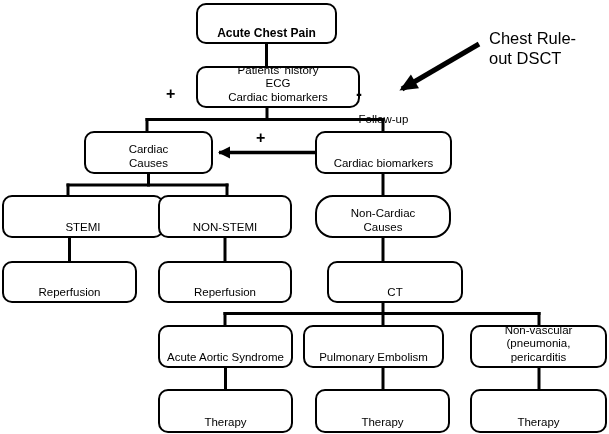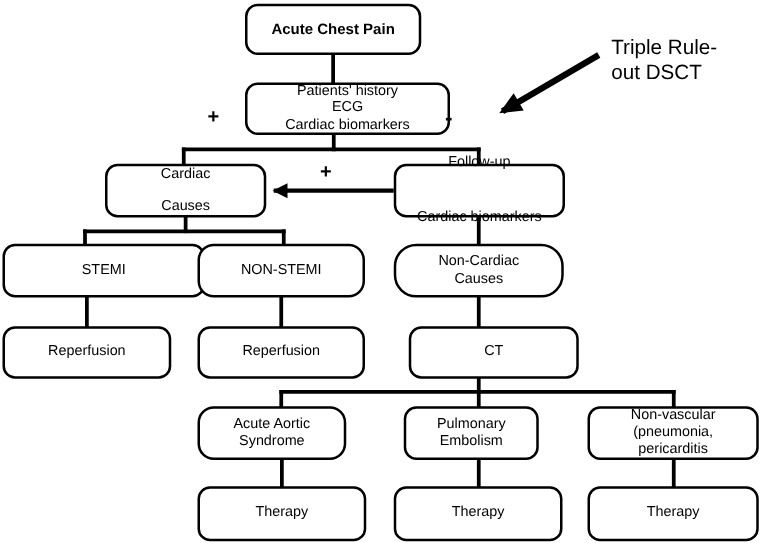--- a/index.html
+++ b/index.html
@@ -14,21 +14,21 @@
   #wires{position:absolute;left:0;top:0;width:609px;height:434px;z-index:0;}
   .node{
     position:absolute;
     box-sizing:border-box;
     border:2px solid #000000;
     border-radius:10px;
     background:#ffffff;
     display:flex;
     flex-direction:column;
     align-items:center;
-    justify-content:center;
+    justify-content:flex-end;
     text-align:center;
     font-size:11.5px;
     line-height:13.5px;
     z-index:1;
     padding:2px 4px;
   }
   .node.bold span{font-weight:bold;font-size:12px;}
   .node span{display:block;}
   .sign{
     position:absolute;
@@ -86,78 +86,78 @@
       <line x1="383" y1="367" x2="383" y2="391"></line>
       <line x1="539" y1="367" x2="539" y2="391"></line>
     </g>
 
     <line x1="315" y1="152.5" x2="219" y2="152.5" stroke="#000000" stroke-width="3.5" marker-end="url(#ah-small)"></line>
 
     <line x1="479" y1="44" x2="402" y2="89" stroke="#000000" stroke-width="5" marker-end="url(#ah-big)"></line>
   </svg>
 
   <div class="annotation">
-    <span>Triple Rule-</span>
+    <span>Chest Rule-</span>
     <span>out DSCT</span>
   </div>
 
   <div class="sign" style="left:166px;top:85px;">+</div>
   <div class="sign" style="left:356px;top:84px;font-size:18px;">-</div>
   <div class="sign" style="left:256px;top:129px;">+</div>
 
   <div class="node bold" style="left:196px;top:3px;width:141px;height:41px;">
     <span>Acute Chest Pain</span>
   </div>
 
   <div class="node" style="left:196px;top:66px;width:164px;height:42px;">
     <span>Patients' history</span>
     <span>ECG</span>
     <span>Cardiac biomarkers</span>
   </div>
 
-  <div class="node" style="left:84px;top:131px;width:129px;height:43px;gap:12px;">
+  <div class="node" style="left:84px;top:131px;width:129px;height:43px;">
     <span>Cardiac</span>
     <span>Causes</span>
   </div>
 
   <div class="node" style="left:315px;top:131px;width:137px;height:43px;gap:30px;">
     <span>Follow-up</span>
     <span>Cardiac biomarkers</span>
   </div>
 
   <div class="node" style="left:2px;top:195px;width:162px;height:43px;">
     <span>STEMI</span>
   </div>
 
-  <div class="node" style="left:158px;top:195px;width:134px;height:43px;border-radius:13px;">
+  <div class="node" style="left:158px;top:195px;width:134px;height:43px;">
     <span>NON-STEMI</span>
   </div>
 
   <div class="node" style="left:315px;top:195px;width:136px;height:43px;border-radius:18px;">
     <span>Non-Cardiac</span>
     <span>Causes</span>
   </div>
 
   <div class="node" style="left:2px;top:261px;width:135px;height:42px;">
     <span>Reperfusion</span>
   </div>
 
   <div class="node" style="left:158px;top:261px;width:134px;height:42px;">
     <span>Reperfusion</span>
   </div>
 
   <div class="node" style="left:315px;top:261px;width:136px;height:42px;margin-left:12px;">
     <span>CT</span>
   </div>
 
-  <div class="node" style="left:158px;top:325px;width:119px;height:43px;border-radius:13px;">
+  <div class="node" style="left:158px;top:325px;width:135px;height:43px;">
     <span>Acute Aortic Syndrome</span>
   </div>
 
-  <div class="node" style="left:323px;top:325px;width:108px;height:43px;">
+  <div class="node" style="left:303px;top:325px;width:141px;height:43px;">
     <span>Pulmonary Embolism</span>
   </div>
 
   <div class="node" style="left:470px;top:325px;width:137px;height:43px;">
     <span>Non-vascular (pneumonia,</span>
     <span>pericarditis</span>
   </div>
 
   <div class="node" style="left:158px;top:389px;width:135px;height:44px;">
     <span>Therapy</span>

